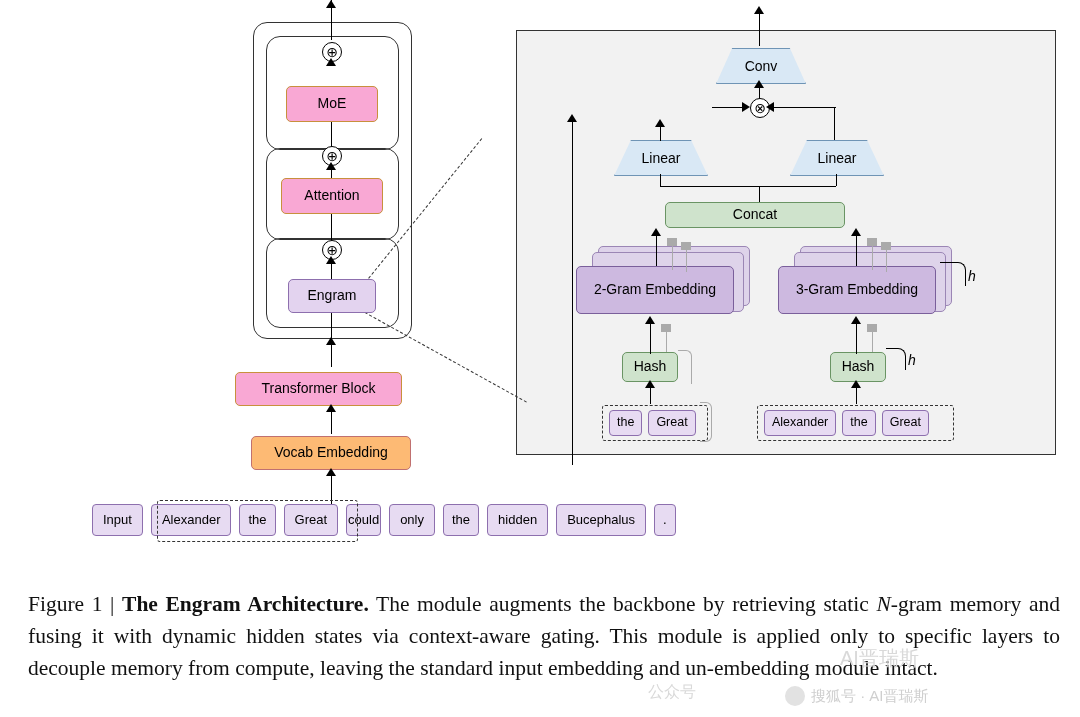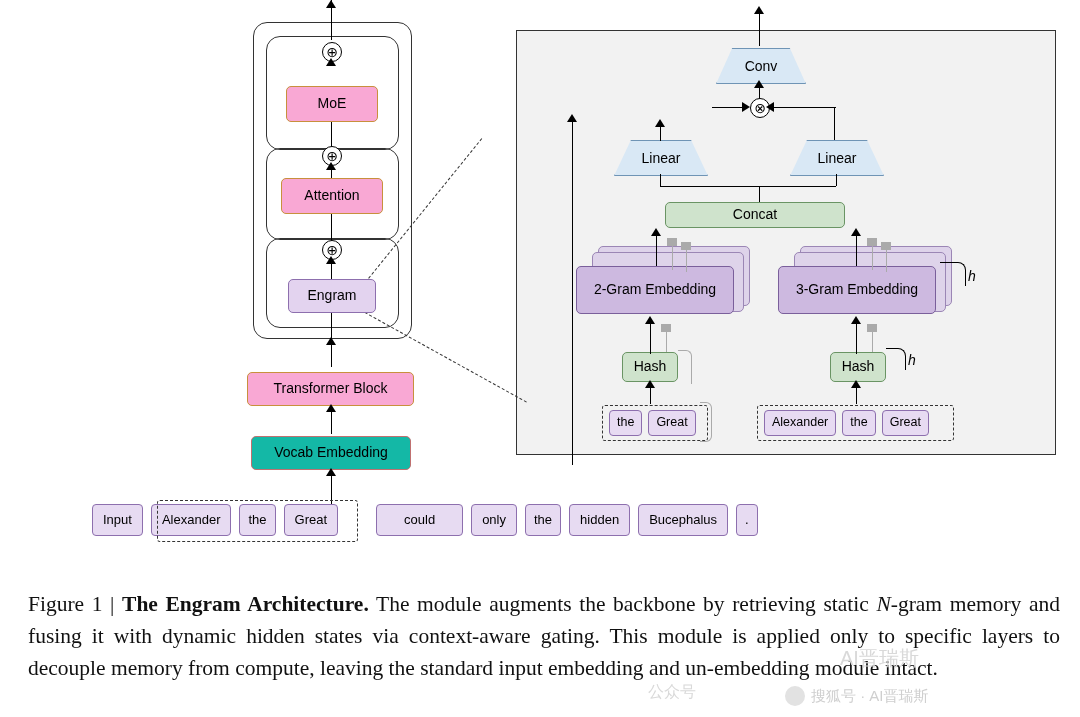--- a/index.html
+++ b/index.html
@@ -28,21 +28,21 @@
     align-items: center;
     justify-content: center;
     border: 1px solid #4a4a4a;
     border-radius: 5px;
     font-size: 14px;
     text-align: center;
     white-space: nowrap;
     line-height: 1.1;
   }
   .node.orange   { background: #f9a8d4; border-color: #c8903c; }
-  .node.pink     { background: #14b8a6; border-color: #c07070; }
+  .node.pink     { background: #fdba74; border-color: #c07070; }
   .node.purple   { background: #e3d3ef; border-color: #8d6fae; }
   .node.purple-d { background: #cdb9e0; border-color: #7a5f9b; }
   .node.green    { background: #cfe3cc; border-color: #6a9464; }
   .node.tok      { background: #e7dbf2; border-color: #8d6fae; font-size: 13px; border-radius: 4px; }
 
   
   .trap {
     position: absolute;
     display: flex;
     align-items: center;
@@ -210,21 +210,21 @@
   <div class="arrow-up" style="left:326px; top:256px;"></div>
   <div class="vline" style="left:331px; top:262px; height:18px;"></div>
 
   <div class="node purple abs" style="left:288px; top:279px; width:88px; height:34px;">
     <span>Engram</span>
   </div>
   <div class="vline" style="left:331px; top:313px; height:26px;"></div>
 
   <div class="vline" style="left:331px; top:339px; height:28px;"></div>
   <div class="arrow-up" style="left:326px; top:337px;"></div>
-  <div class="node orange abs" style="left:247px; top:372px; width:167px; height:34px;">
+  <div class="node orange abs" style="left:235px; top:372px; width:167px; height:34px;">
     <span>Transformer Block</span>
   </div>
 
   <div class="abs" style="left:252px; top:377px; width:167px; height:34px; border:1px solid #c8903c; background:#fde3c8; border-radius:5px; z-index:-1;"></div>
 
   <div class="vline" style="left:331px; top:406px; height:28px;"></div>
   <div class="arrow-up" style="left:326px; top:404px;"></div>
 
   <div class="node pink abs" style="left:251px; top:436px; width:160px; height:34px;">
     <span>Vocab Embedding</span>
@@ -238,21 +238,21 @@
       </div>
     <div class="node tok" style="height:30px; padding:0 10px;">
         <span>Alexander</span>
       </div>
     <div class="node tok" style="height:30px; padding:0 8px;">
         <span>the</span>
       </div>
     <div class="node tok" style="height:30px; padding:0 10px;">
         <span>Great</span>
       </div>
-    <div class="node tok" style="height:30px; padding:0 27px;margin-left:30px;">
+    <div class="node tok" style="height:30px; padding:0 1px;">
         <span>could</span>
       </div>
     <div class="node tok" style="height:30px; padding:0 10px;">
         <span>only</span>
       </div>
     <div class="node tok" style="height:30px; padding:0 8px;">
         <span>the</span>
       </div>
     <div class="node tok" style="height:30px; padding:0 10px;">
         <span>hidden</span>

